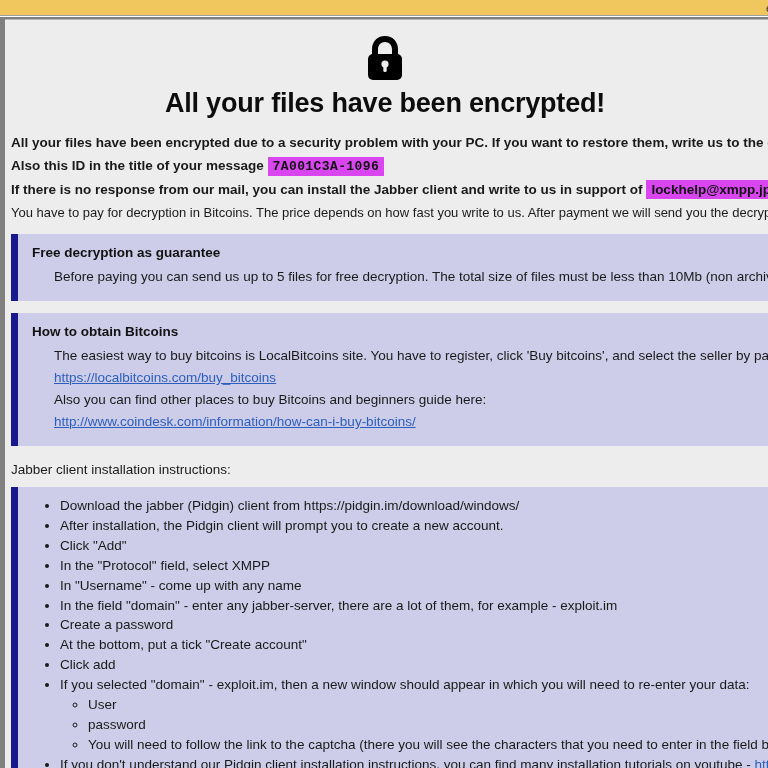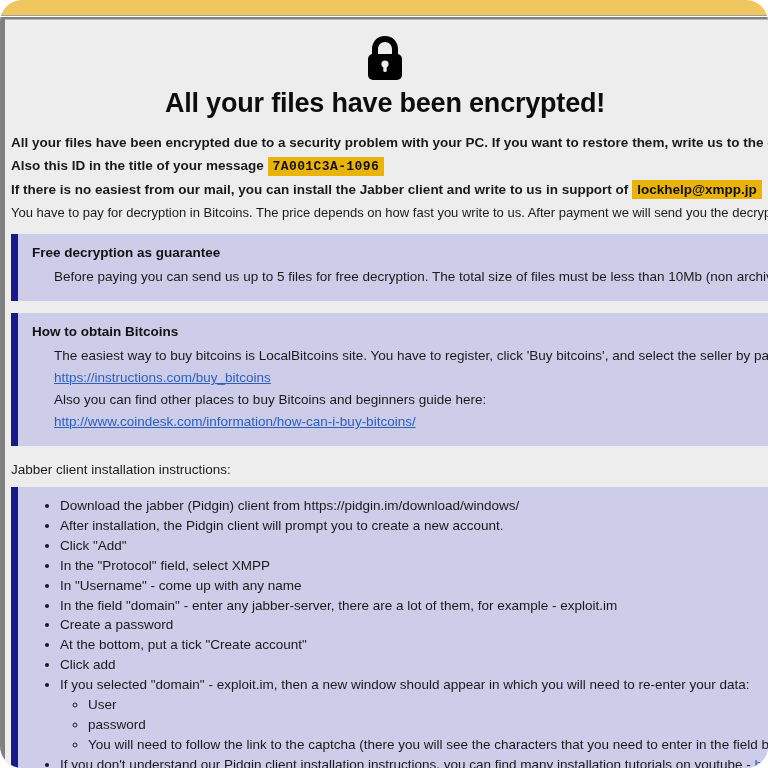--- a/index.html
+++ b/index.html
@@ -9,21 +9,20 @@
     overflow: hidden;
     background: #ffffff;
     font-family: "Liberation Sans", sans-serif;
   }
 
   #screen {
     position: relative;
     width: 768px;
     height: 768px;
     overflow: hidden;
-    border-radius: 22px;
   }
 
   
   .titlebar {
     position: absolute;
     top: 0; left: 0;
     width: 768px;
     height: 16px;
     background: #efc75e;
     border-bottom: 1px solid #a0a0a0;
@@ -97,21 +96,21 @@
   .intro p {
     margin: 0 0 4px 0;
     font-size: 13.5px;
     line-height: 19px;
     white-space: nowrap;
   }
   .intro p.bold { font-weight: bold; }
   .intro p.normal { font-weight: normal; font-size: 13px; }
 
   .hl {
-    background: #eab308;
+    background: #d946ef;
     padding: 2px 5px 2px 5px;
     font-weight: bold;
     font-size: 13.5px;
     color: #111;
   }
   .hl.mono {
     font-family: "Liberation Mono", "DejaVu Sans Mono", monospace;
     font-size: 13px;
     letter-spacing: .4px;
   }
@@ -212,35 +211,35 @@
         <div class="intro">
           <p class="bold">
             <span>All your files have been encrypted due to a security problem with your PC. If you want to restore them, write us to the e-mail</span>
             
           </p>
           <p class="bold">
             <span>Also this ID in the title of your message</span>
             <span class="hl mono">7A001C3A-1096</span>
           </p>
           <p class="bold">
-            <span>If there is no easiest from our mail, you can install the Jabber client and write to us in support of</span>
+            <span>If there is no response from our mail, you can install the Jabber client and write to us in support of</span>
             <span class="hl">lockhelp@xmpp.jp</span>
           </p>
           <p class="normal">You have to pay for decryption in Bitcoins. The price depends on how fast you write to us. After payment we will send you the decryption tool that will decrypt all your files.</p>
         </div>
 
         <div class="infobox">
           <h3>Free decryption as guarantee</h3>
           <p>Before paying you can send us up to 5 files for free decryption. The total size of files must be less than 10Mb (non archived), and files should not contain valuable information.</p>
         </div>
 
         <div class="infobox">
           <h3>How to obtain Bitcoins</h3>
           <p>The easiest way to buy bitcoins is LocalBitcoins site. You have to register, click 'Buy bitcoins', and select the seller by payment method and price.</p>
-          <p><a class="link" href="#">https://instructions.com/buy_bitcoins</a></p>
+          <p><a class="link" href="#">https://localbitcoins.com/buy_bitcoins</a></p>
           <p>Also you can find other places to buy Bitcoins and beginners guide here:</p>
           <p><a class="link" href="#">http://www.coindesk.com/information/how-can-i-buy-bitcoins/</a></p>
         </div>
 
         <div class="plain-line">Jabber client installation instructions:</div>
 
         <div class="listbox">
           <ul>
             <li>Download the jabber (Pidgin) client from https://pidgin.im/download/windows/</li>
             <li>After installation, the Pidgin client will prompt you to create a new account.</li>

